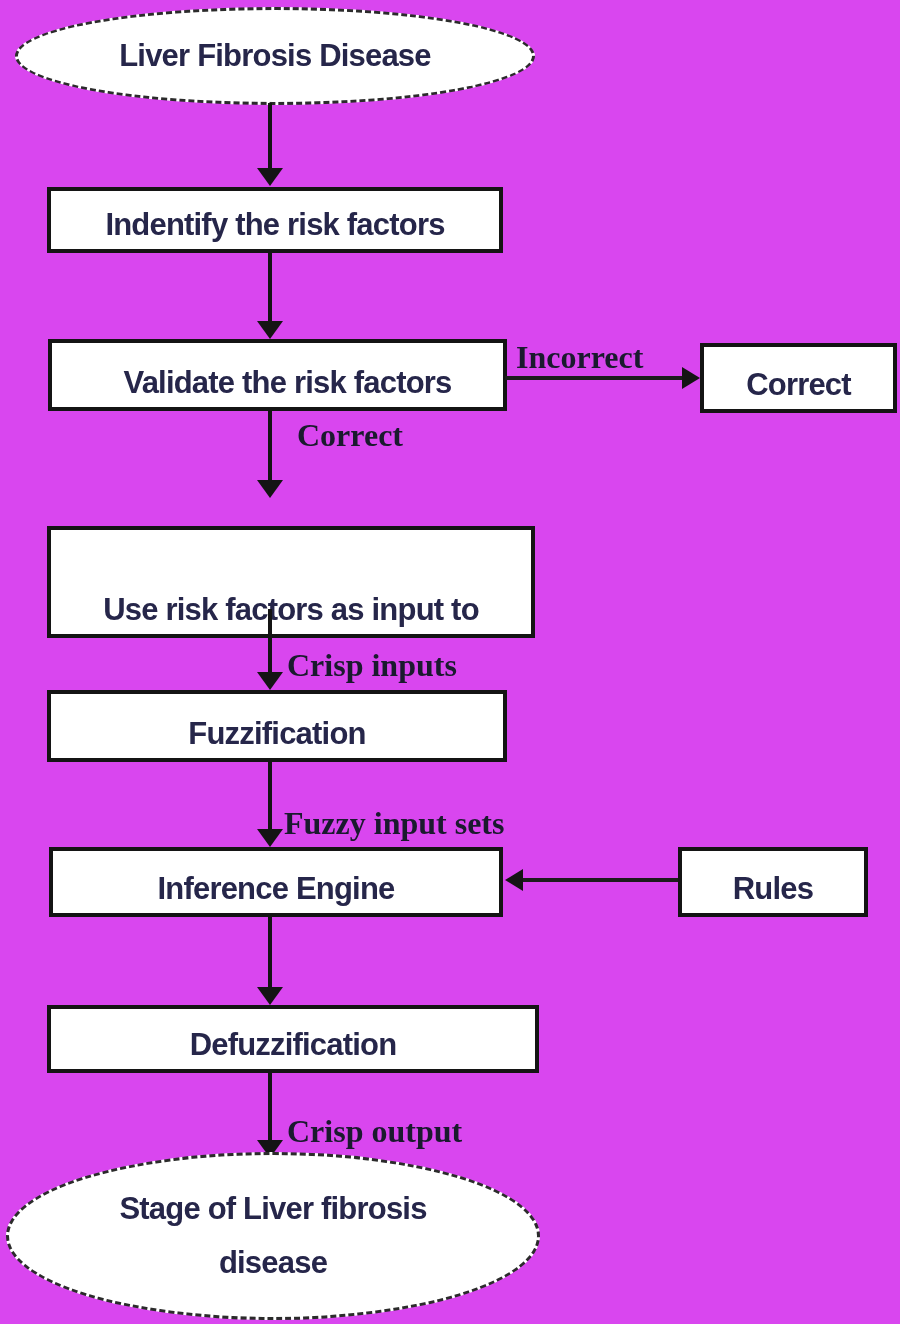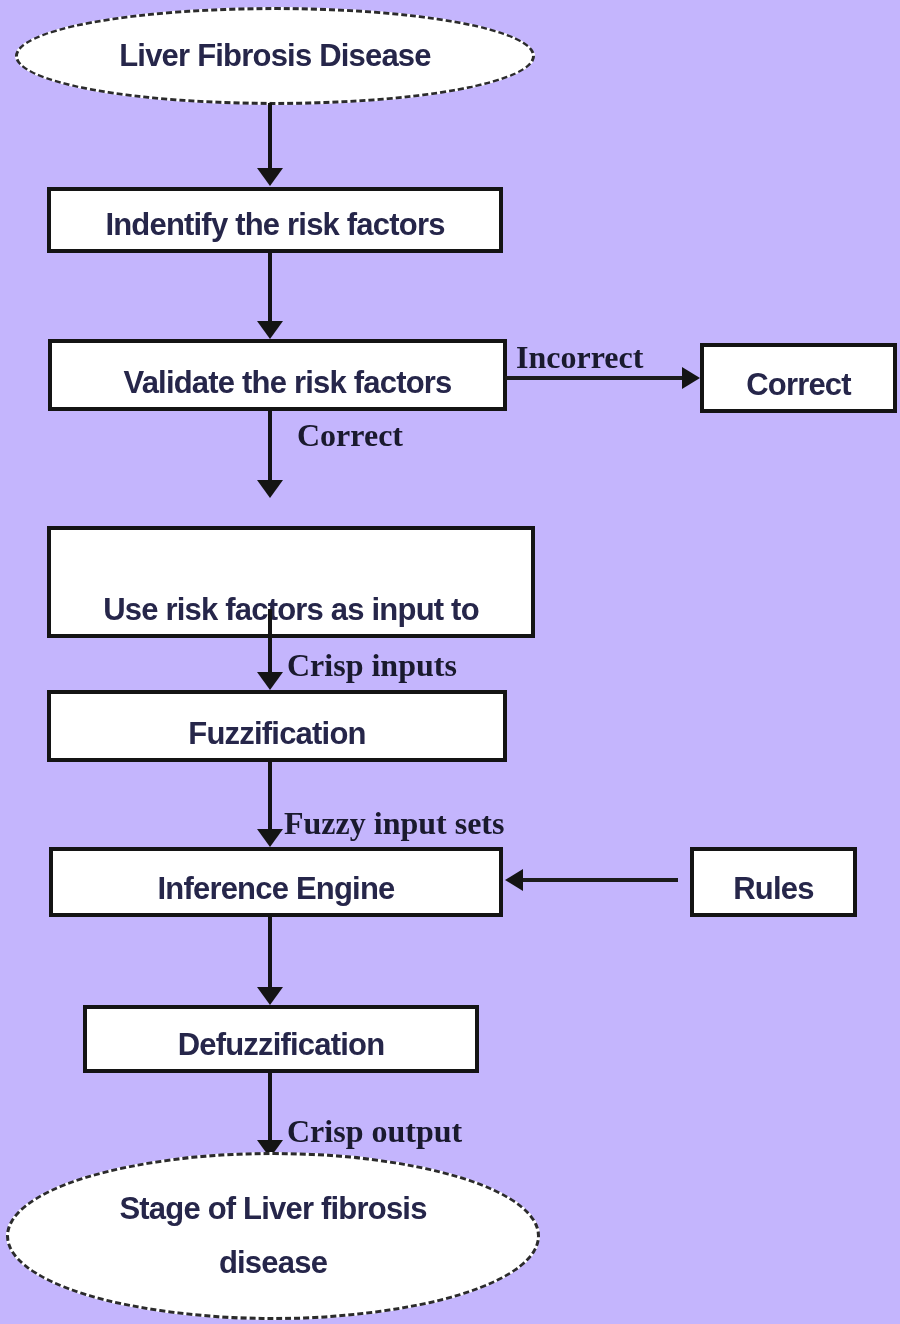--- a/index.html
+++ b/index.html
@@ -1,21 +1,21 @@
 <!DOCTYPE html>
 <html><head>
 <meta charset="utf-8">
 <style>
   * { box-sizing: border-box; margin: 0; padding: 0; }
   html, body { background: #ffffff; }
   #stage {
     position: relative;
     width: 900px;
     height: 1324px;
-    background: #c4b5fd;
+    background: #d946ef;
     font-family: "Liberation Sans", sans-serif;
     overflow: hidden;
   }
   .node {
     position: absolute;
     display: flex;
     flex-direction: column;
     align-items: center;
     justify-content: center;
     text-align: center;
@@ -106,30 +106,30 @@
   </div>
 
   <div class="vshaft" style="left:268px; top:762px; height:69px;"></div>
   <div class="head-down" style="left:257px; top:829px;"></div>
   <div class="elabel" style="left:284px; top:806px;">Fuzzy input sets</div>
 
   <div class="node box" style="left:49px; top:847px; width:454px; height:70px;">
     <span>Inference Engine</span>
   </div>
 
-  <div class="node box" style="left:678px; top:847px; width:167px; height:70px;margin-left:12px;">
+  <div class="node box" style="left:678px; top:847px; width:190px; height:70px;">
     <span>Rules</span>
   </div>
   <div class="hshaft" style="left:521px; top:878px; width:157px;"></div>
   <div class="head-left" style="left:505px; top:869px;"></div>
 
   <div class="vshaft" style="left:268px; top:917px; height:72px;"></div>
   <div class="head-down" style="left:257px; top:987px;"></div>
 
-  <div class="node box" style="left:47px; top:1005px; width:396px; height:68px;margin-left:36px;">
+  <div class="node box" style="left:47px; top:1005px; width:492px; height:68px;">
     <span>Defuzzification</span>
   </div>
 
   <div class="vshaft" style="left:268px; top:1073px; height:69px;"></div>
   <div class="head-down" style="left:257px; top:1140px;"></div>
   <div class="elabel" style="left:287px; top:1114px;">Crisp output</div>
 
   <div class="node ellipse" style="left:6px; top:1152px; width:534px; height:168px; line-height:54px;">
     <span style="display:block">Stage of Liver fibrosis</span>
     <span style="display:block">disease</span>

